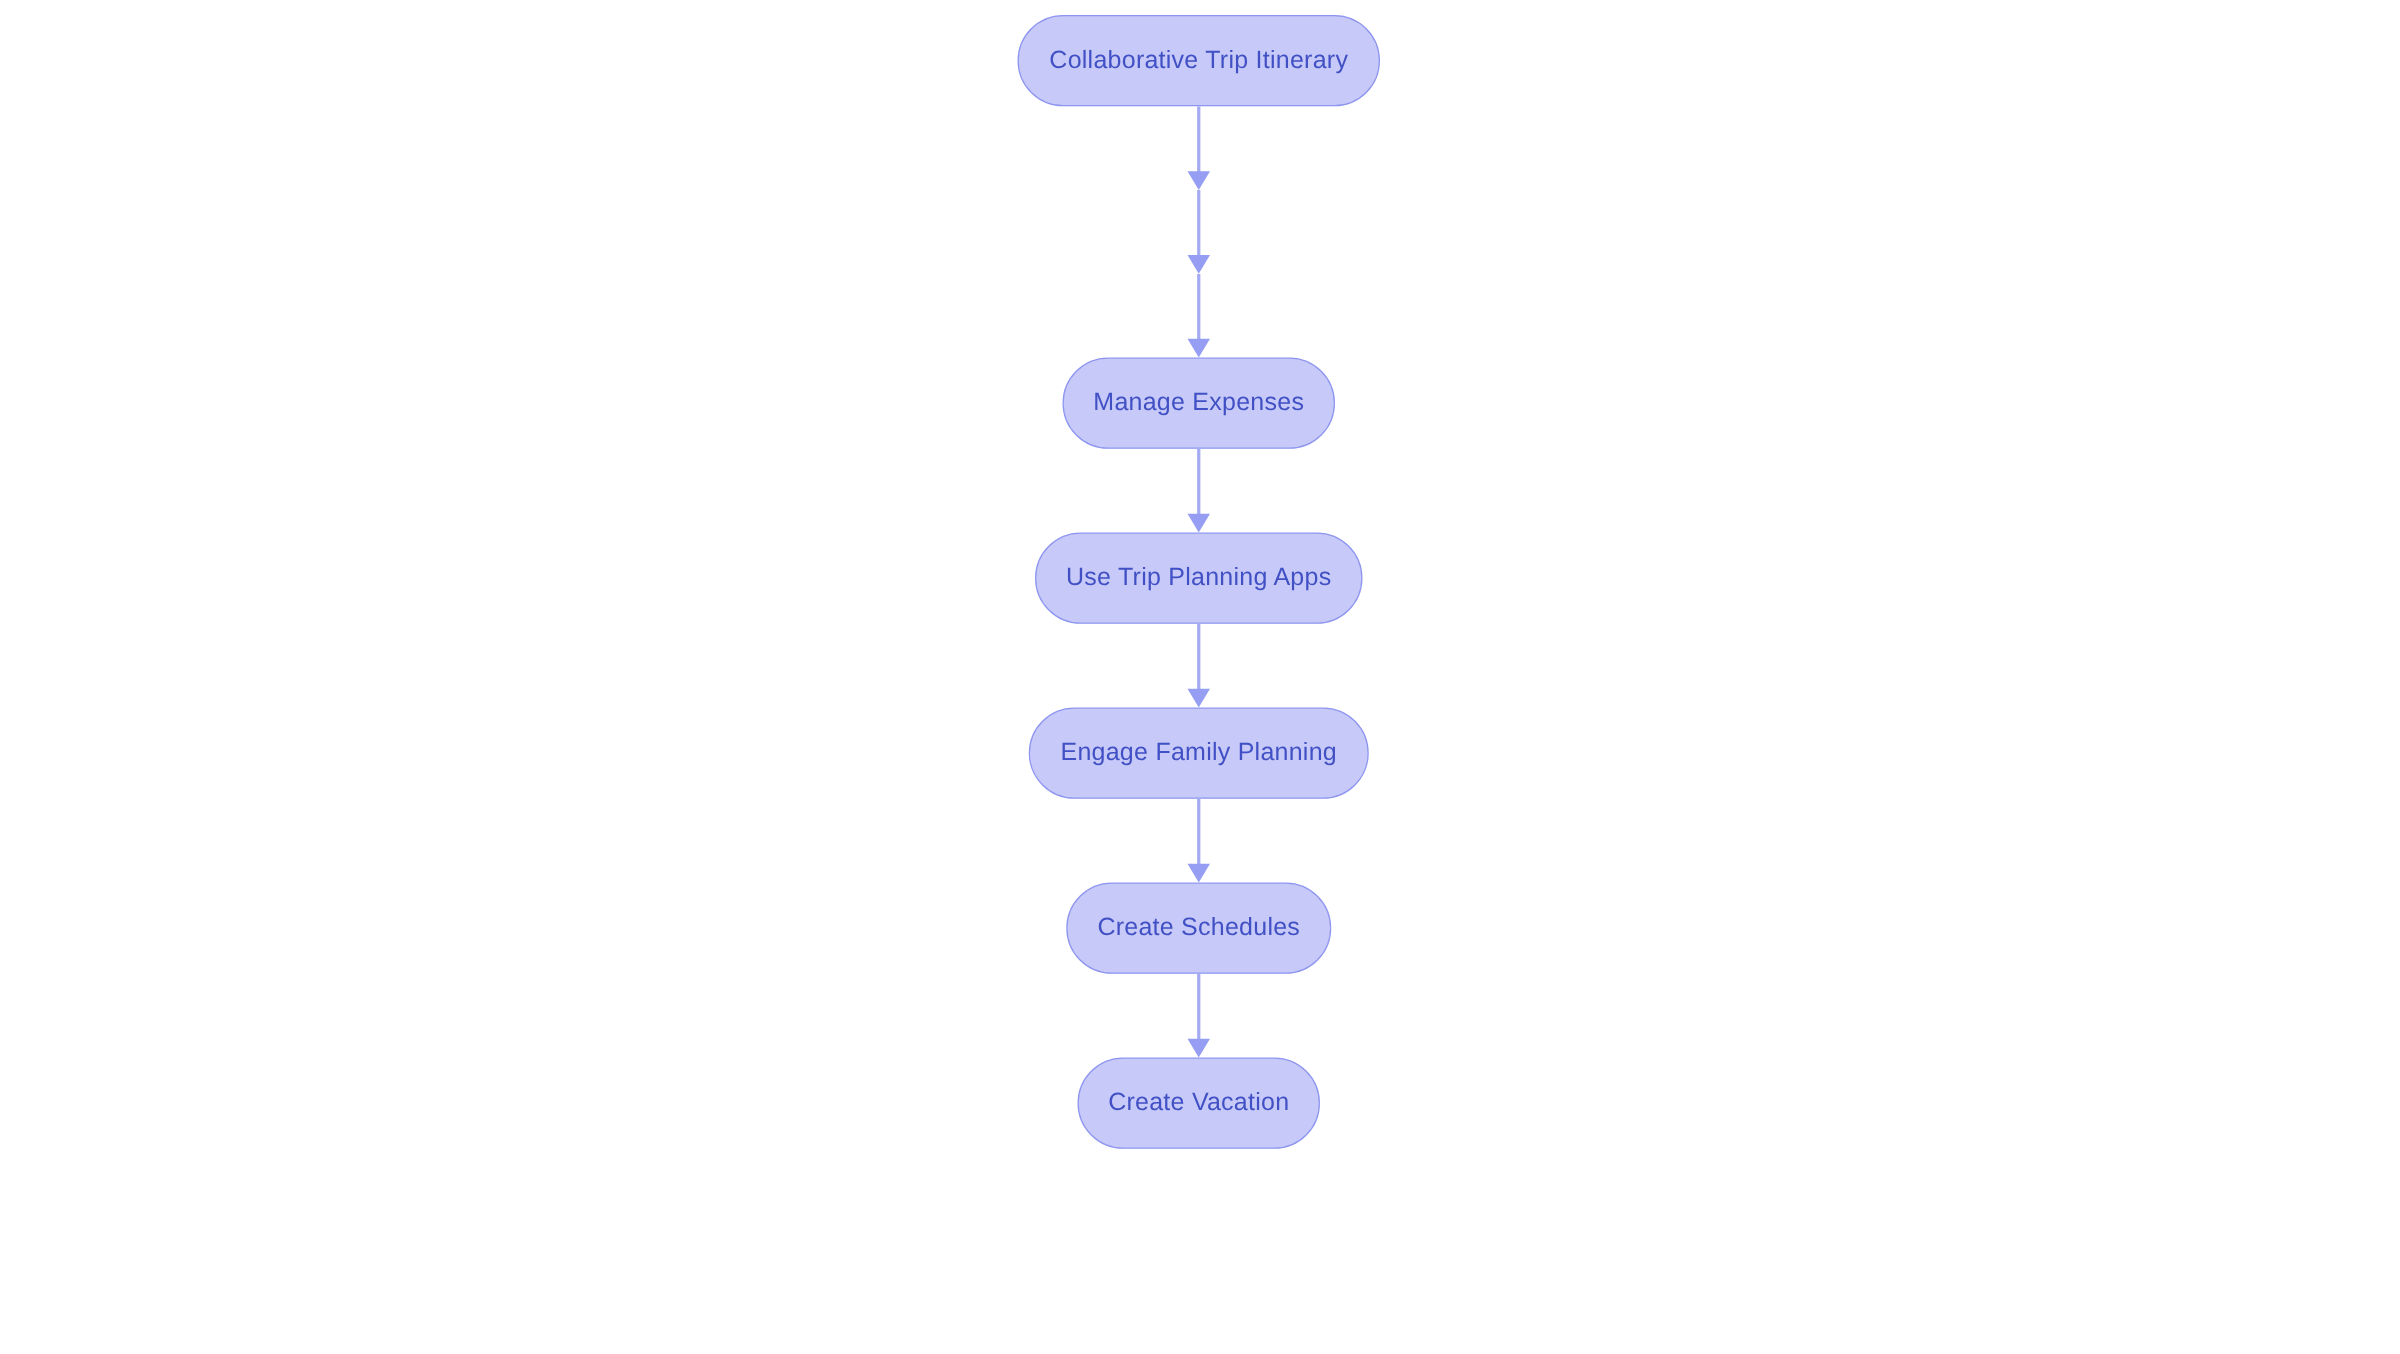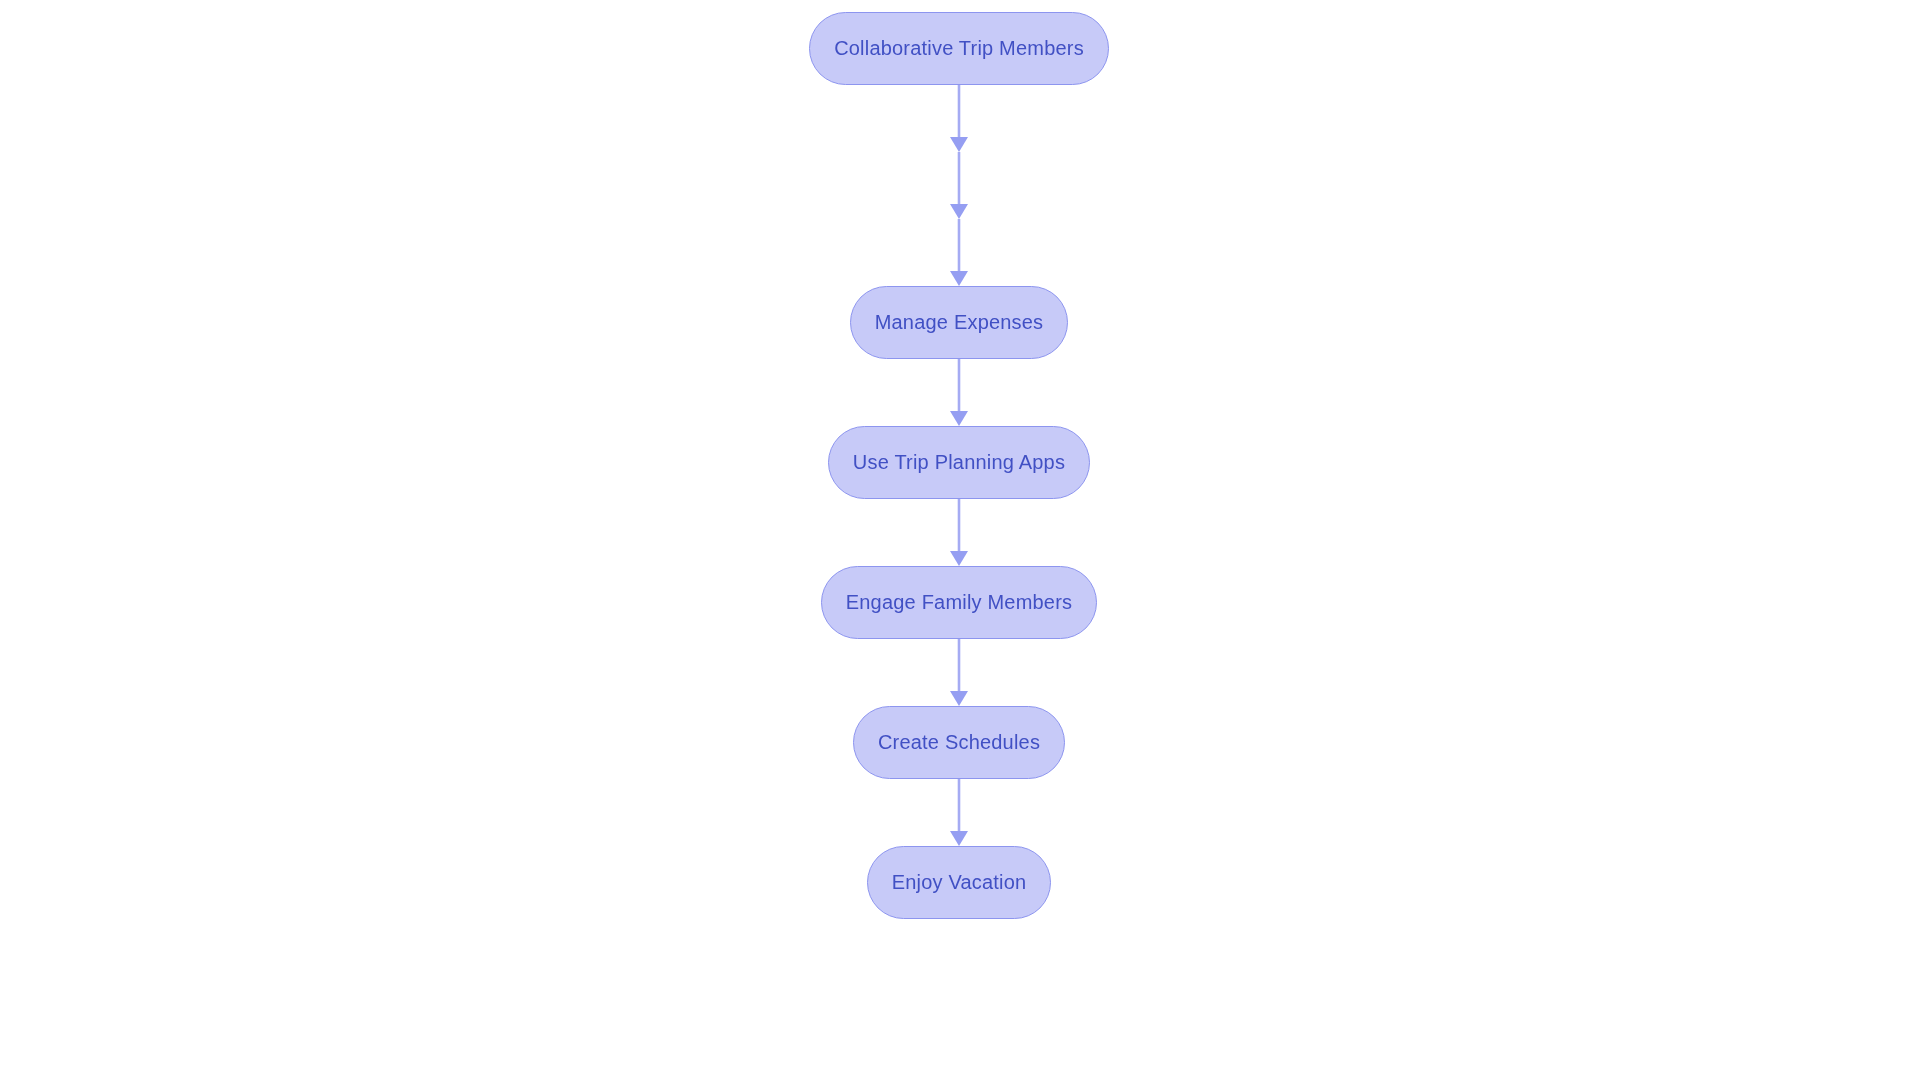--- a/index.html
+++ b/index.html
@@ -54,21 +54,21 @@
   .flow-arrow .shaft { stroke: var(--arrow); stroke-width: 2.6; }
   .flow-arrow .head  { fill: var(--arrowhead); }
 </style>
 </head>
 <body>
 
 <div class="canvas">
   <div class="flow-column">
 
     <div class="flow-node">
-      <span>Collaborative Trip Members</span>
+      <span>Collaborative Trip Itinerary</span>
     </div>
 
     <svg class="flow-arrow" viewBox="0 0 26 67">
       <line class="shaft" x1="13" y1="0" x2="13" y2="54"></line>
       <polygon class="head" points="4,52 22,52 13,67"></polygon>
     </svg>
 
 
     <svg class="flow-arrow" viewBox="0 0 26 67">
       <line class="shaft" x1="13" y1="0" x2="13" y2="54"></line>
@@ -93,35 +93,35 @@
     <div class="flow-node">
       <span>Use Trip Planning Apps</span>
     </div>
 
     <svg class="flow-arrow" viewBox="0 0 26 67">
       <line class="shaft" x1="13" y1="0" x2="13" y2="54"></line>
       <polygon class="head" points="4,52 22,52 13,67"></polygon>
     </svg>
 
     <div class="flow-node">
-      <span>Engage Family Members</span>
+      <span>Engage Family Planning</span>
     </div>
 
     <svg class="flow-arrow" viewBox="0 0 26 67">
       <line class="shaft" x1="13" y1="0" x2="13" y2="54"></line>
       <polygon class="head" points="4,52 22,52 13,67"></polygon>
     </svg>
 
     <div class="flow-node">
       <span>Create Schedules</span>
     </div>
 
     <svg class="flow-arrow" viewBox="0 0 26 67">
       <line class="shaft" x1="13" y1="0" x2="13" y2="54"></line>
       <polygon class="head" points="4,52 22,52 13,67"></polygon>
     </svg>
 
     <div class="flow-node">
-      <span>Enjoy Vacation</span>
+      <span>Create Vacation</span>
     </div>
 
   </div>
 </div>
 
 </body></html>

